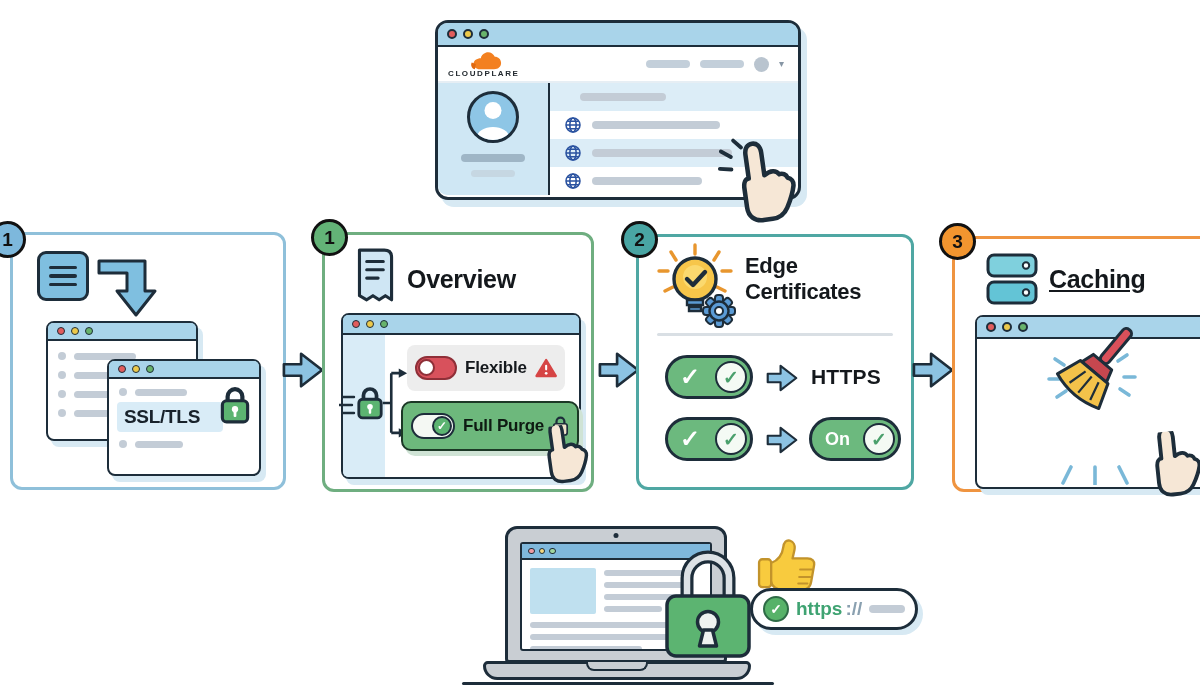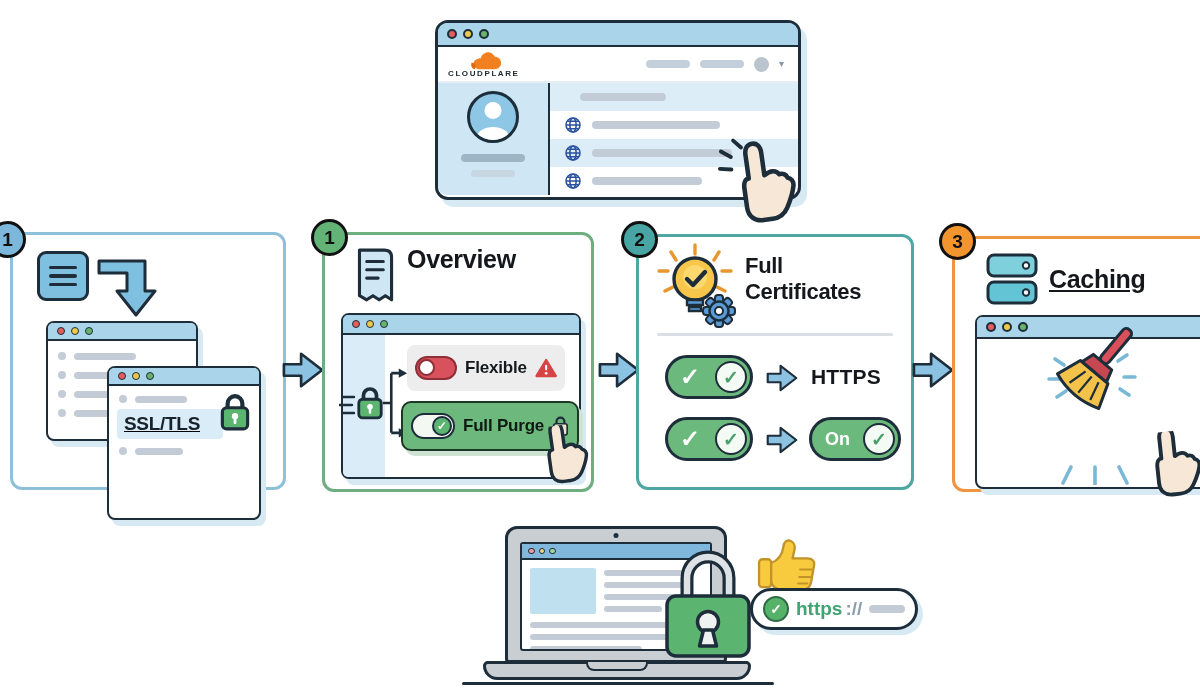--- a/index.html
+++ b/index.html
@@ -203,21 +203,21 @@
         </div>
       <div class="lrow">
           <span class="ldot"></span>
           <span class="lbar" style="width:62px;"></span>
         </div>
       <div class="lrow">
           <span class="ldot"></span>
           <span class="lbar" style="width:50px;"></span>
         </div>
     </div>
-    <div class="mini-win" style="left:94px; top:131px; width:154px; height:154px; z-index:2;text-decoration:underline;">
+    <div class="mini-win" style="left:94px; top:124px; width:154px; height:117px; z-index:2;">
       <div class="titlebar">
           <span class="dot s r"></span>
           <span class="dot s y"></span>
           <span class="dot s g"></span>
         </div>
       <div class="lrow" style="margin-top:9px;">
           <span class="ldot"></span>
           <span class="lbar" style="width:52px;"></span>
         </div>
       <div class="ssl-band">
@@ -239,21 +239,21 @@
   <svg class="abs" style="left:282px; top:349px;" width="42" height="42" viewBox="0 0 44 42">
     <path d="M2 15 H20 V4 L42 21 L20 38 V27 H2 Z" fill="#8cc3e3" stroke="#1d2d3a" stroke-width="2.8" stroke-linejoin="round"></path>
   </svg>
 
   <div class="panel" style="left:322px; top:232px; width:272px; height:260px; border:3px solid #6fae80;">
     <div class="badge" style="left:-14px; top:-16px; background:#63b377;">1</div>
     <svg class="abs" style="left:28px; top:12px;" width="44" height="58" viewBox="0 0 42 56">
       <path d="M6 3 h24 q7 0 7 7 v41 l-6 -4 -6 4 -6 -4 -6 4 -7 -4 z" fill="#cfe6f4" stroke="#1d2d3a" stroke-width="3" stroke-linejoin="round"></path>
       <path d="M13 14 h16 M13 22 h16 M13 30 h11" stroke="#1d2d3a" stroke-width="3" stroke-linecap="round"></path>
     </svg>
-    <div class="p-title" style="left:82px; top:10px;">Overview</div>
+    <div class="p-title" style="left:82px; top:30px;">Overview</div>
     <div class="mini-win" style="left:16px; top:78px; width:240px; height:166px;">
       <div class="titlebar" style="height:20px;">
           <span class="dot s r"></span>
           <span class="dot s y"></span>
           <span class="dot s g"></span>
         </div>
       <div class="abs" style="left:0; top:20px; bottom:0; width:42px; background:#d9ecf7; border-radius:0 0 0 5px;"></div>
       <svg class="abs" style="left:-4px; top:78px;" width="18" height="26" viewBox="0 0 18 26">
         <path d="M4 4 h11 M0 12 h13 M4 20 h11" stroke="#1d2d3a" stroke-width="2.4" stroke-linecap="round"></path>
       </svg>
@@ -315,21 +315,21 @@
           <rect x="-4" y="-16" width="8" height="32" rx="3"></rect>
           <rect x="-4" y="-16" width="8" height="32" rx="3" transform="rotate(45)"></rect>
           <rect x="-4" y="-16" width="8" height="32" rx="3" transform="rotate(90)"></rect>
           <rect x="-4" y="-16" width="8" height="32" rx="3" transform="rotate(135)"></rect>
         </g>
         <circle r="9.5" fill="#5b9bd5" stroke="#1d2d3a" stroke-width="2.4"></circle>
         <circle r="4" fill="#fff" stroke="#1d2d3a" stroke-width="2"></circle>
       </g>
     </svg>
     <div class="title2">
-      <div>Full</div>
+      <div>Edge</div>
       <div>Certificates</div>
     </div>
     <div class="divider"></div>
     <div class="tog-green" style="left:26px; top:118px;">
       <span class="trackchk">✓</span>
       <span class="knob">✓</span>
     </div>
     <svg class="abs" style="left:124px; top:126px;" width="38" height="30" viewBox="0 0 44 42">
       <path d="M2 15 H20 V4 L42 21 L20 38 V27 H2 Z" fill="#8cc3e3" stroke="#1d2d3a" stroke-width="3" stroke-linejoin="round"></path>
     </svg>

